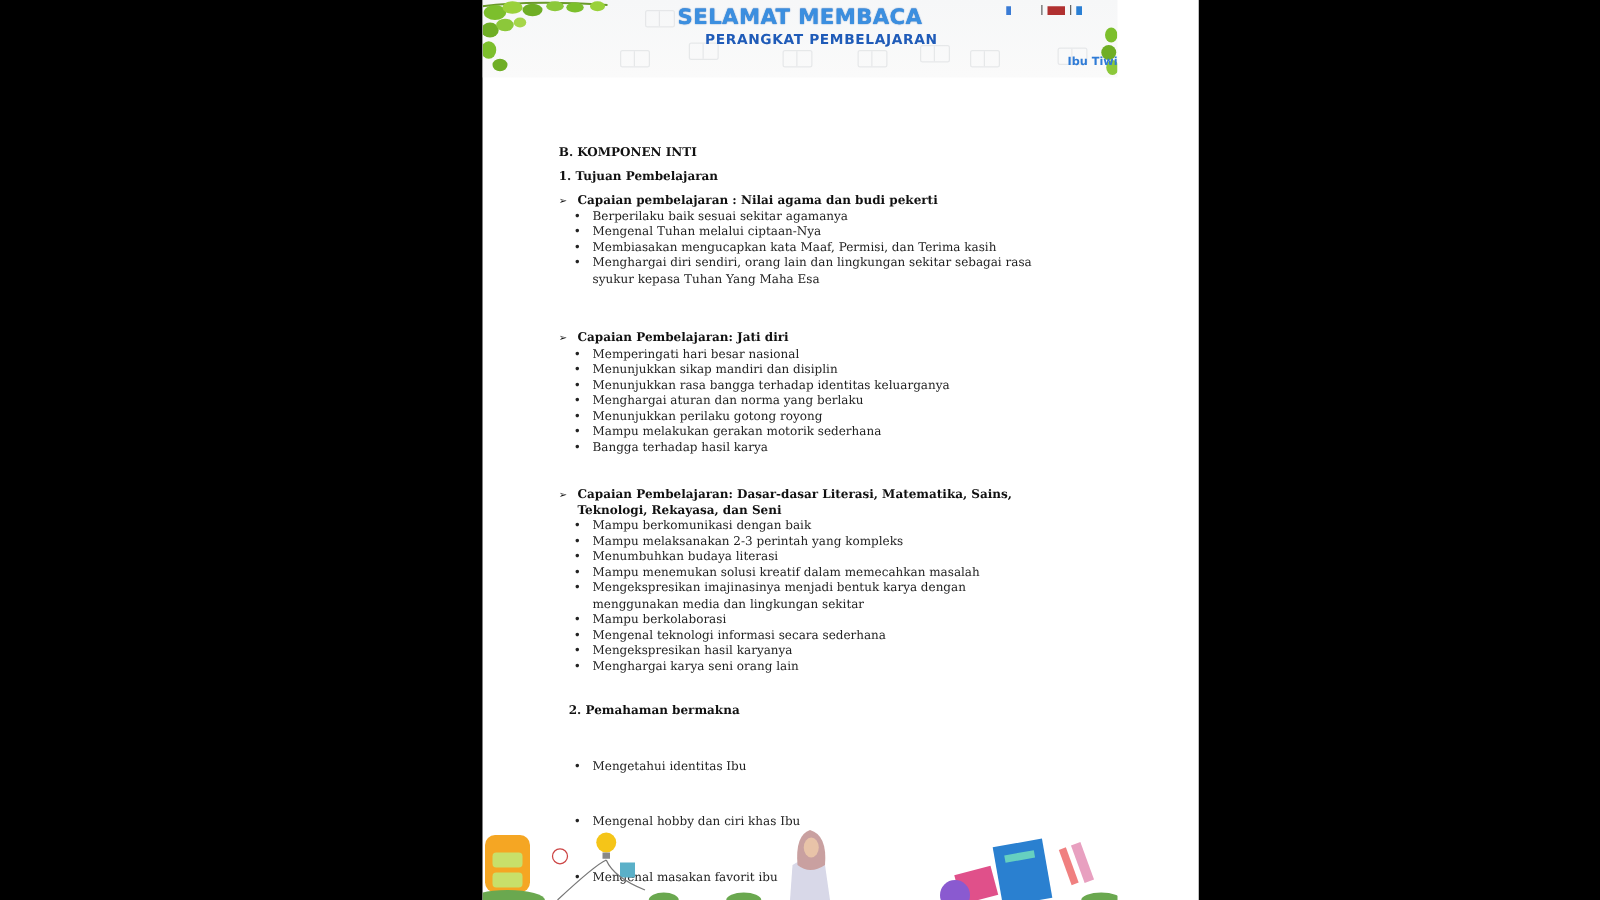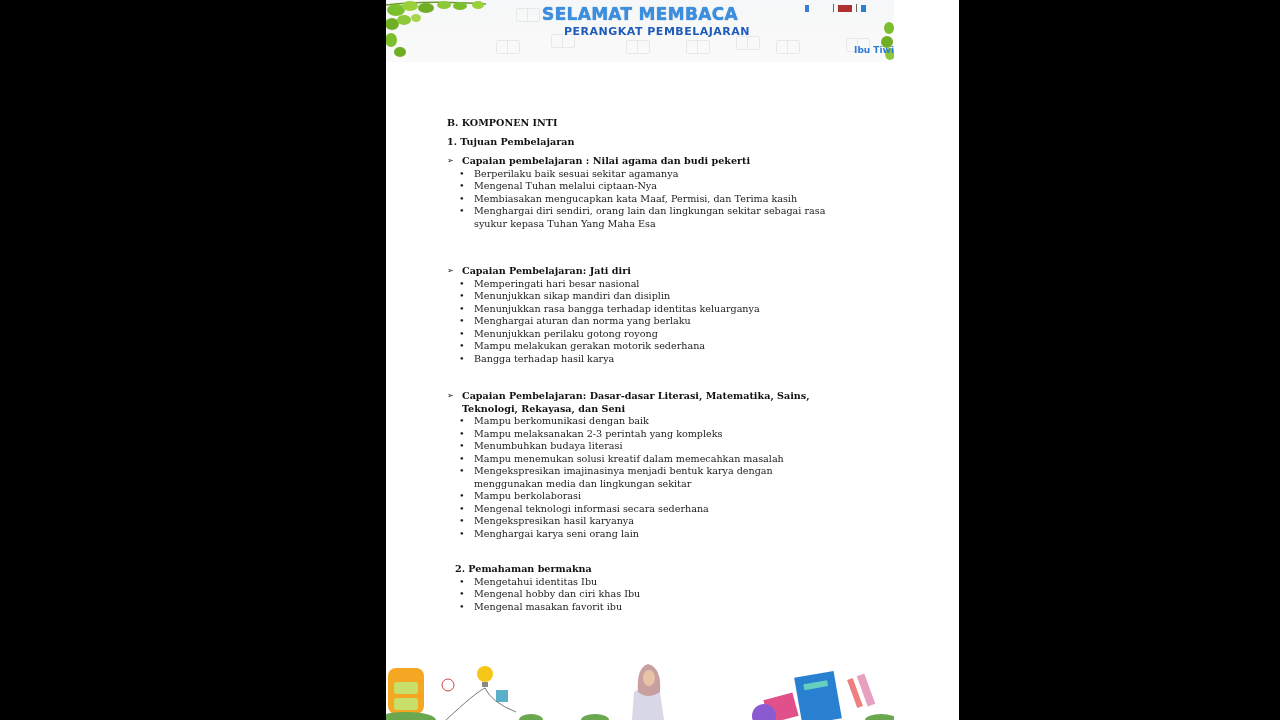--- a/index.html
+++ b/index.html
@@ -26,21 +26,21 @@
   .sec-1 { position:absolute; top:19px; }
   .cp { position:absolute; left:0; }
   .cp .arrow { position:absolute; left:0; top:0; font-size:8px; }
   .cp .cp-title { margin-left:15px; font-weight:bold; width:380px; }
   .cp ul { list-style:none; margin:0; padding:0; }
   .cp li { position:relative; padding-left:27px; width:360px; color:#222; }
   .cp li::before { content:"•"; position:absolute; left:12px; top:0; }
   .sec2 { position:absolute; left:0; top:446px; }
   .sec2 .t { margin-left:8px; font-weight:bold; }
   .sec2 ul { list-style:none; margin:0; padding:0; }
-  .sec2 li { position:relative; padding-left:27px; color:#222; }
+  .sec2 li { position:relative; padding-left:27px; color:#222;margin-top:32px; }
   .sec2 li::before { content:"•"; position:absolute; left:12px; top:0; }
 
   .footer { position:absolute; left:0; top:652px; width:508px; height:68px; }
 </style>
 </head>
 <body>
 
 <div class="page">
 
   <div class="banner">

